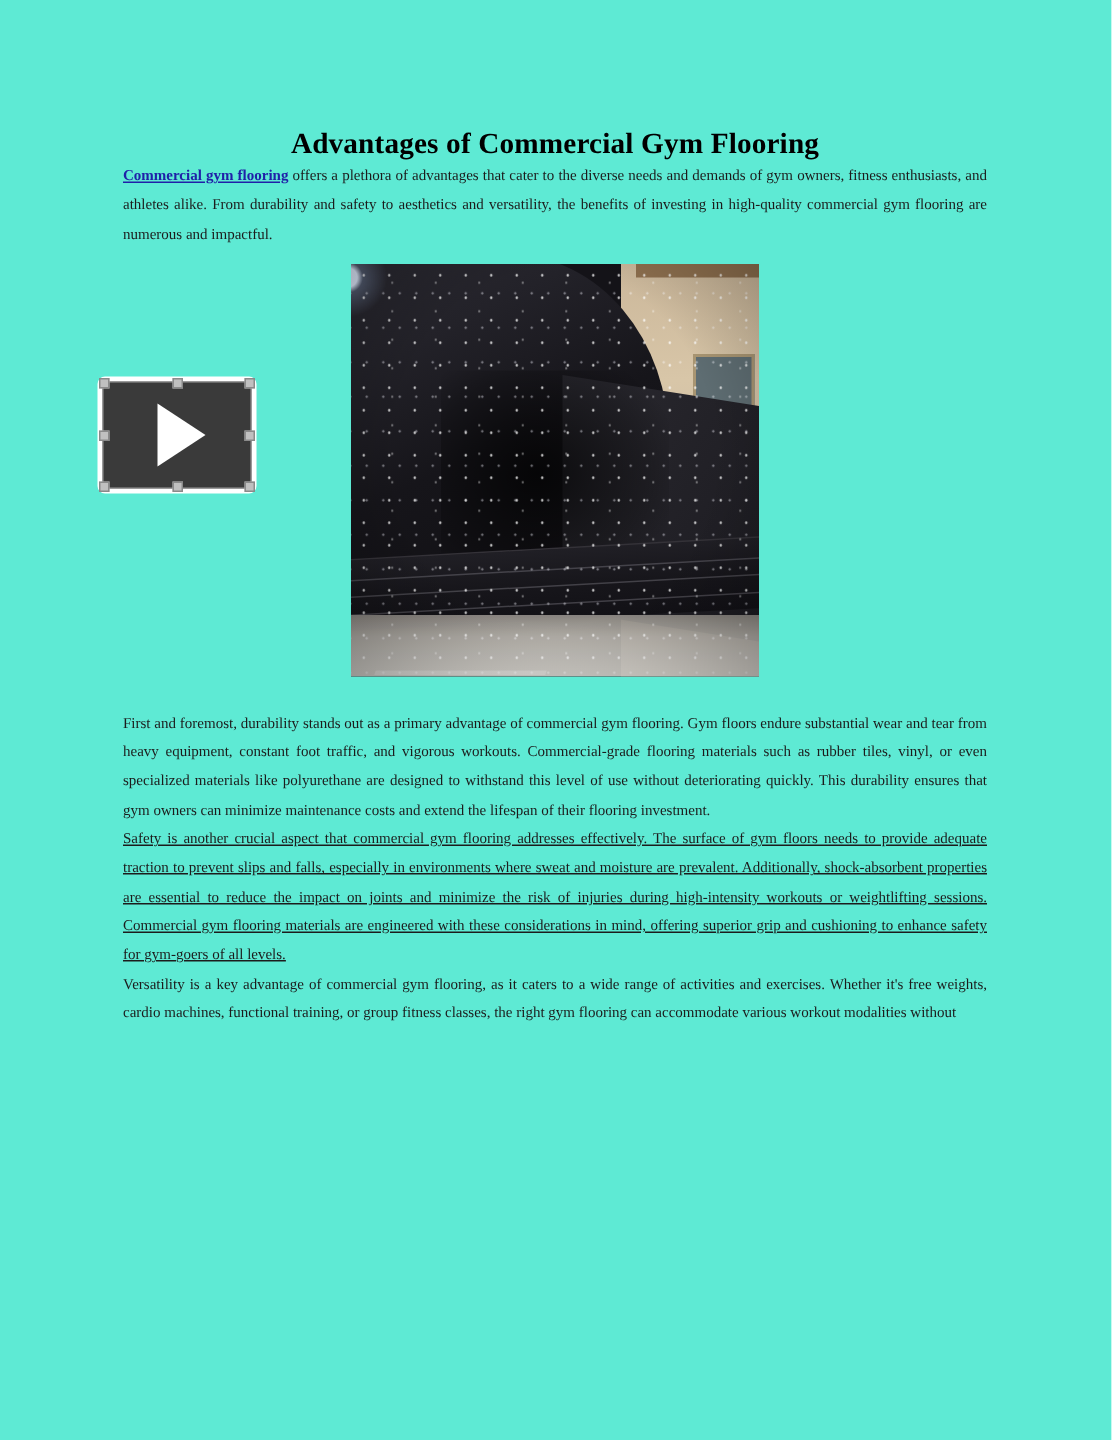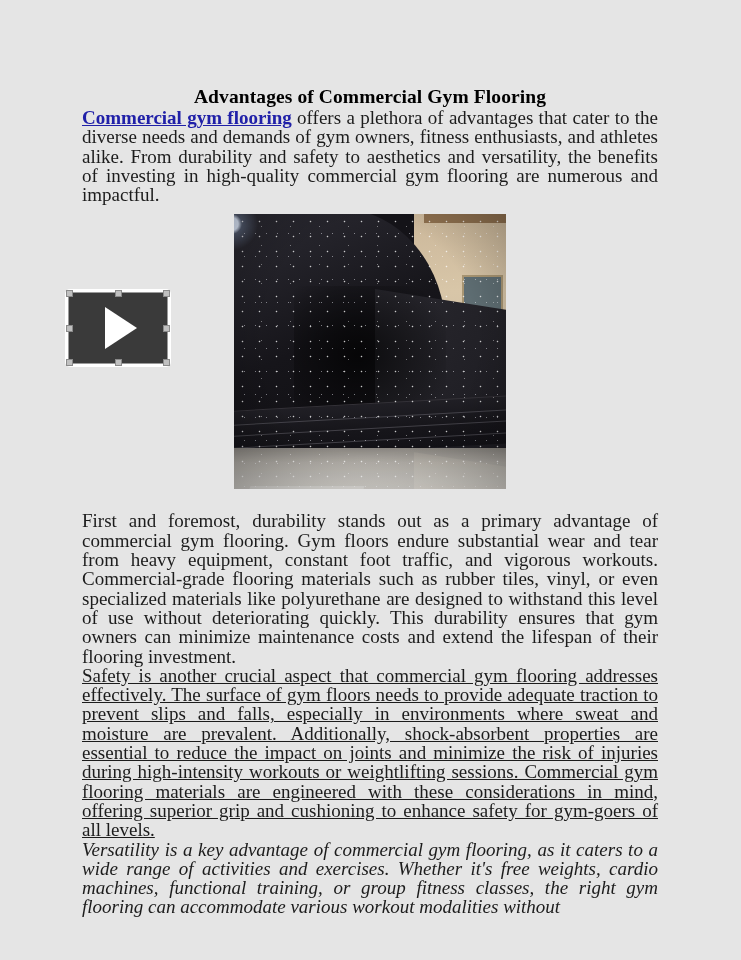--- a/index.html
+++ b/index.html
@@ -4,21 +4,21 @@
 <style>
   html, body {
     margin: 0;
     padding: 0;
     background: #ffffff;
   }
   .page {
     position: relative;
     width: 741px;
     height: 960px;
-    background: #e5e5e5;
+    background: #5eead4;
     overflow: hidden;
     font-family: "Liberation Serif", "DejaVu Serif", serif;
     color: #1a1a1a;
   }
   .content {
     position: absolute;
     left: 82px;
     top: 0;
     width: 576px;
   }
@@ -28,28 +28,28 @@
     text-align: center;
     font-size: 19.5px;
     font-weight: bold;
     letter-spacing: 0.1px;
     color: #000000;
     font-family: "Liberation Serif", "DejaVu Serif", serif;
   }
   p.body-text {
     margin: 0;
     text-align: justify;
-    font-size: 19px;
+    font-size: 10px;
     line-height: 19.3px;
     color: #1c1c1c;
   }
   .p-intro { margin-top: 27px; }
   .p-durability { margin-top: 0; }
   .p-safety { margin-top: 17px; text-decoration: underline; }
-  .p-versatility { margin-top: 17px; font-style: italic; }
+  .p-versatility { margin-top: 17px; }
   a.inline-link {
     color: #2020a8;
     font-weight: bold;
     text-decoration: underline;
   }
   
   .media-band {
     position: relative;
     height: 297px;
     margin-top: 10px;

